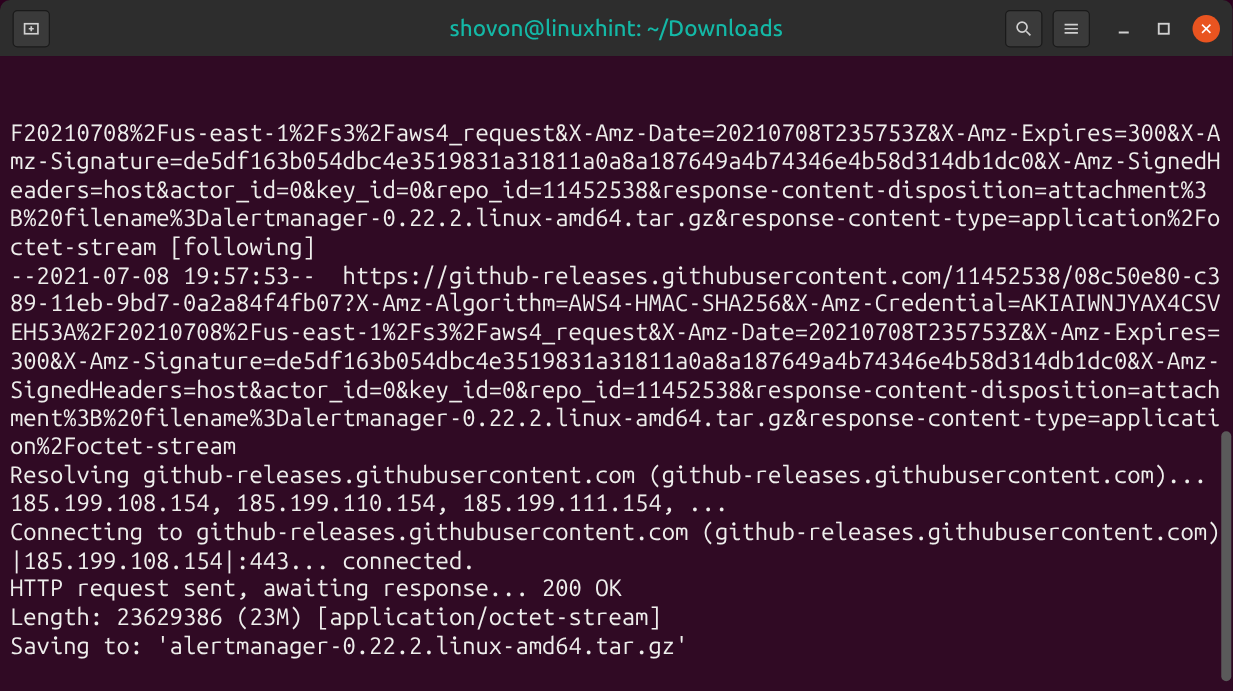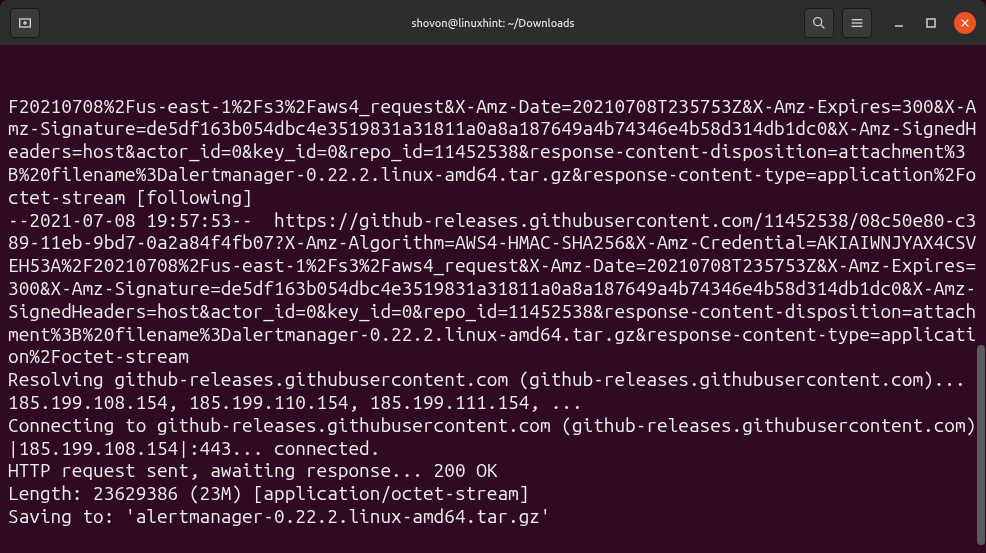--- a/index.html
+++ b/index.html
@@ -38,23 +38,23 @@
     }
     .new-tab-btn svg {
       width: 16px;
       height: 16px;
       fill: #d0d0d0;
     }
     .title {
       position: absolute;
       left: 50%;
       transform: translateX(-50%);
-      color: #e5e5e5;
+      color: #14b8a6;
       font-family: Ubuntu, sans-serif;
-      font-size: 11px;
+      font-size: 18px;
       font-weight: 500;
     }
     .titlebar-right {
       margin-left: auto;
       display: flex;
       align-items: center;
       gap: 8px;
     }
     .icon-btn {
       width: 30px;

